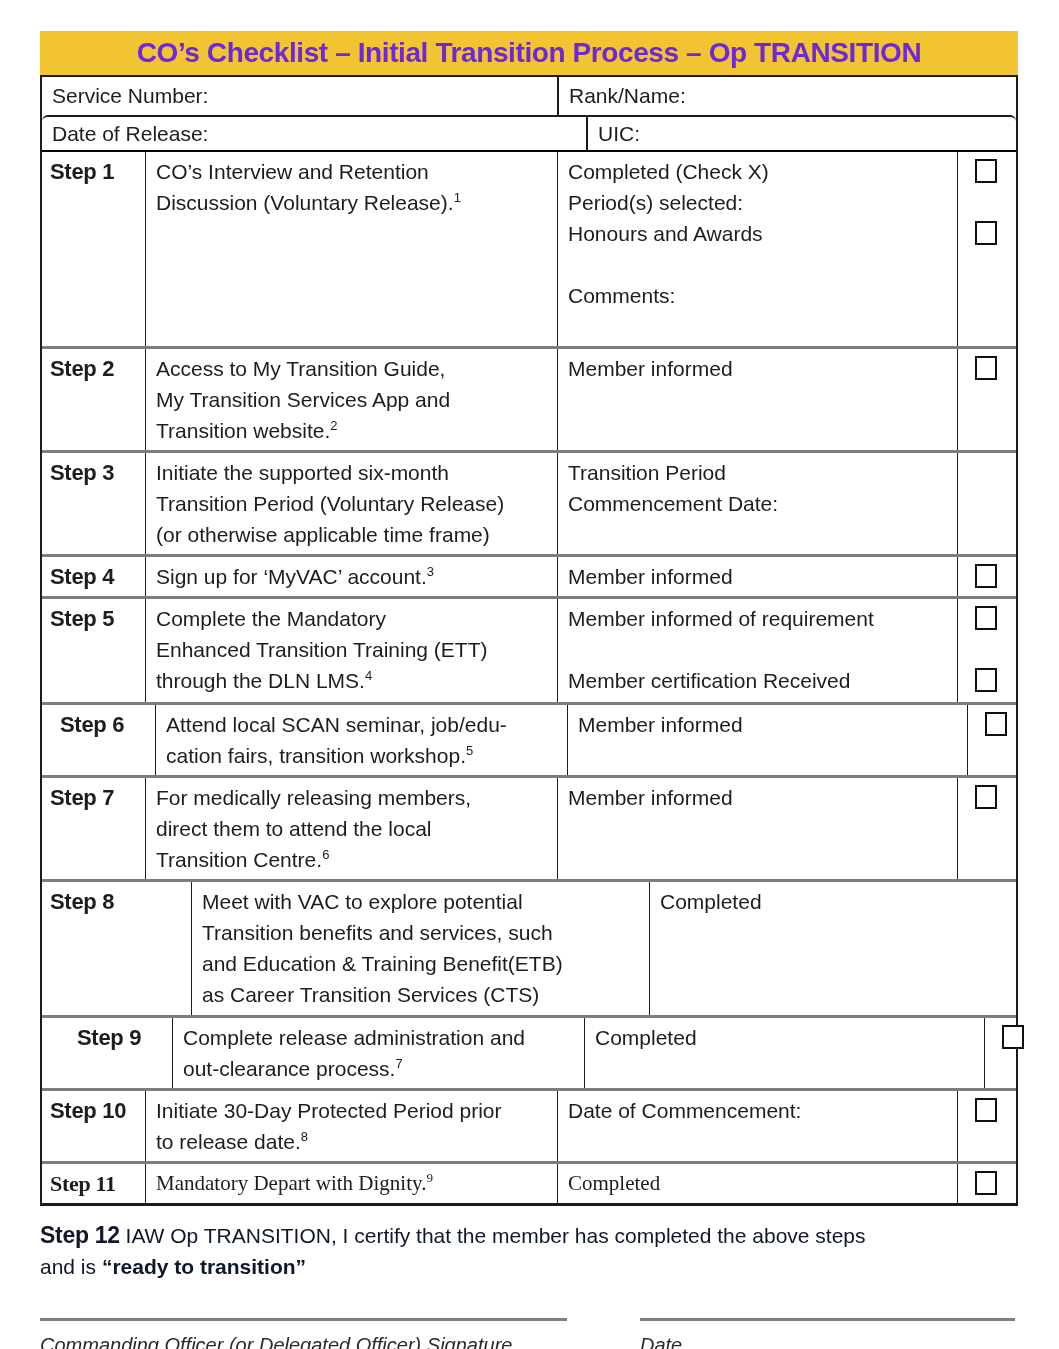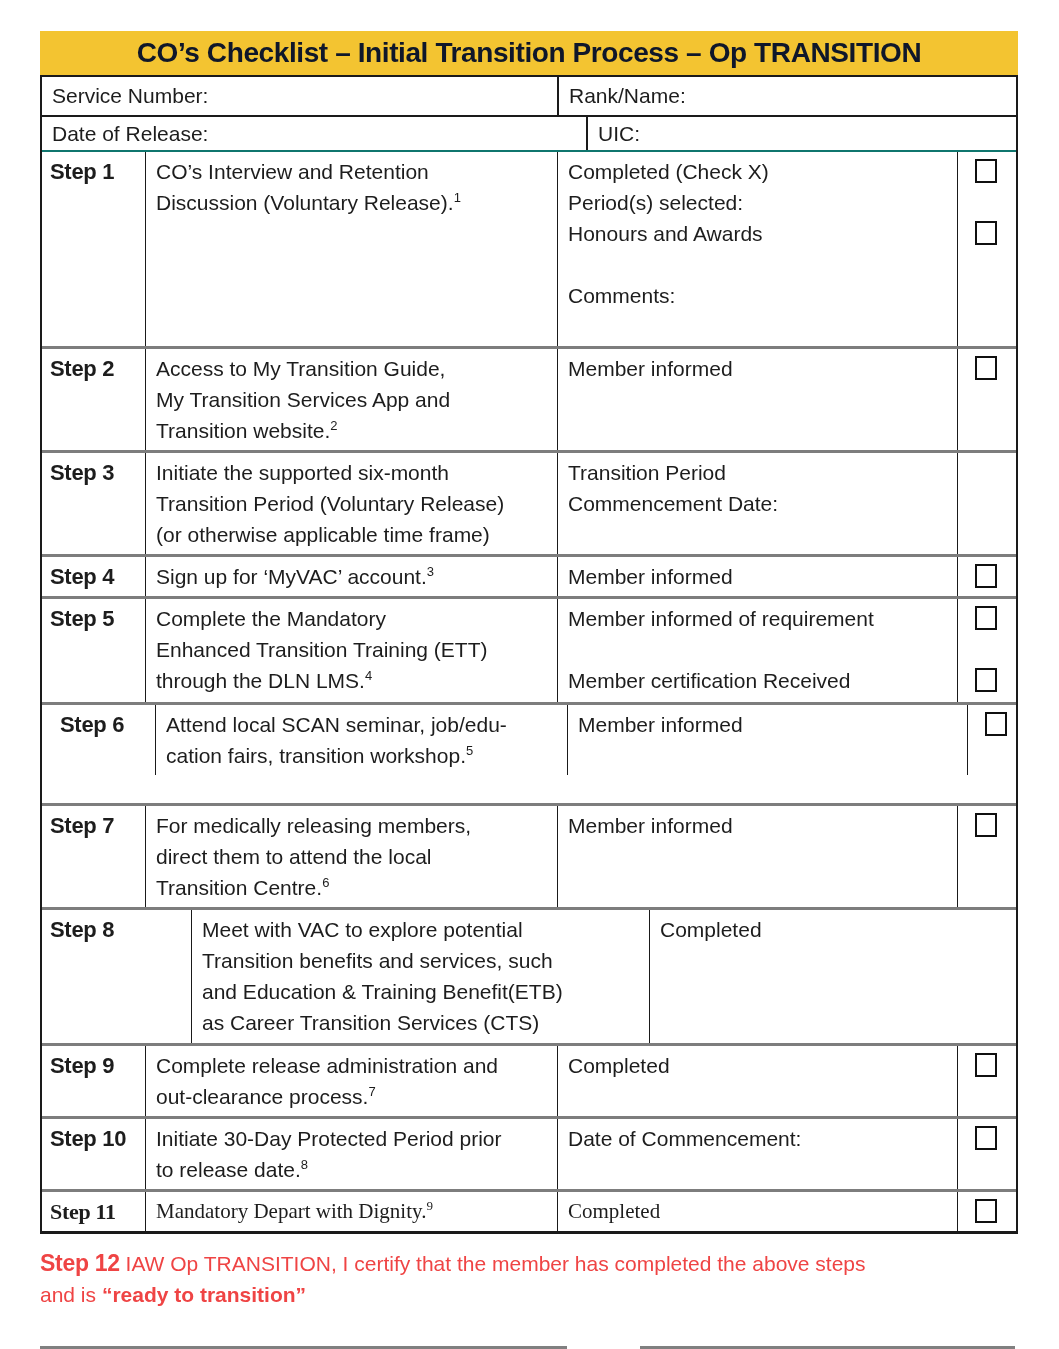--- a/index.html
+++ b/index.html
@@ -2,42 +2,42 @@
 <html><head>
 <meta charset="utf-8">
 <style>
   * { margin:0; padding:0; box-sizing:border-box; }
   html,body { width:1059px; height:1349px; background:#ffffff;
     font-family:"Liberation Sans", sans-serif; color:#1d1d1d; overflow:hidden; }
   .page { position:relative; width:1059px; height:1349px; padding:31px 41px 0 40px; }
 
   .banner { width:978px; height:44px; background:#F3C431;
     display:flex; align-items:center; justify-content:center; }
-  .banner-title { font-size:28px; font-weight:bold; letter-spacing:-0.4px; color:#0f172a; white-space:nowrap; }
+  .banner-title { font-size:28px; font-weight:bold; letter-spacing:-0.4px; color:#6d28d9; white-space:nowrap; }
 
   .form-table { width:978px; border:2px solid #1a1a1a; border-bottom-width:3px; background:#fff; }
 
-  .hdr-row { display:grid; grid-template-columns:515px 1fr; min-height:38px; }
+  .hdr-row { display:grid; grid-template-columns:515px 1fr; min-height:38px;border-radius:6px; }
   .hdr-row.second { border-top:2px solid #1a1a1a; min-height:35px;gap:29px; }
   .hdr-cell { display:flex; align-items:center; padding:3px 10px; font-size:21px; }
   .hdr-cell.right { border-left:2px solid #1a1a1a; }
 
   .step-row { display:grid; grid-template-columns:103px 412px 400px 59px; border-top:3px solid #7d7d7d; }
-  .step-row.first { border-top:2px solid #0f766e; }
+  .step-row.first { border-top:2px solid #000000; }
   .cell { padding:4px 6px 4px 10px; font-size:21px; line-height:31px; }
   .cell.step-label { font-weight:bold; font-size:22px; padding-left:8px; letter-spacing:-0.3px; }
   .cell.bordered { border-left:1.5px solid #1a1a1a; }
   .line { min-height:31px; white-space:nowrap; }
   sup { font-size:13px; line-height:0; }
 
   .check-cell { position:relative; border-left:1.5px solid #1a1a1a; }
   .checkbox { position:absolute; left:17px; width:22px; height:24px;
     border:2.5px solid #101010; background:#fff; }
 
-  .step12 { margin-top:14px; width:952px; font-size:21px; line-height:31px; color:#ef4444; }
+  .step12 { margin-top:14px; width:952px; font-size:21px; line-height:31px; color:#0f172a; }
   .step12 .lbl { font-weight:bold; font-size:23px; letter-spacing:-0.3px; }
   .step12 .bold { font-weight:bold; }
 
   .sig-lines { margin-top:36px; display:flex; }
   .sig-line { height:3px; background:#808080; }
   .sig-line.left { width:527px; margin-right:73px; }
   .sig-line.right { width:375px; }
   .sig-labels { margin-top:13px; display:flex; font-style:italic; font-size:20px; color:#2a2a2a; }
   .sig-labels .left { width:600px; }
 </style>
@@ -142,21 +142,21 @@
             <div class="line">Attend local SCAN seminar, job/edu-</div>
             <div class="line">cation fairs, transition workshop.<sup>5</sup></div>
           </div>
           <div class="cell bordered">
             <div class="line">Member informed</div>
           </div>
           <div class="check-cell">
             <span class="checkbox" style="top: 7px;"></span>
           </div>
         </div>
-        <div class="step-row" style="min-height: 96px; margin-top: 28px;">
+        <div class="step-row" style="min-height: 96px;">
           <div class="cell step-label">Step 7</div>
           <div class="cell bordered">
             <div class="line">For medically releasing members,</div>
             <div class="line">direct them to attend the local</div>
             <div class="line">Transition Centre.<sup>6</sup></div>
           </div>
           <div class="cell bordered">
             <div class="line">Member informed</div>
           </div>
           <div class="check-cell">
@@ -171,21 +171,21 @@
             <div class="line">and Education &amp; Training Benefit(ETB)</div>
             <div class="line">as Career Transition Services (CTS)</div>
           </div>
           <div class="cell bordered">
             <div class="line">Completed</div>
           </div>
           <div class="check-cell">
             <span class="checkbox" style="top: 7px;"></span>
           </div>
         </div>
-        <div class="step-row" style="min-height: 68px;">
+        <div class="step-row" style="min-height: 68px; padding-left: 27px;">
           <div class="cell step-label">Step 9</div>
           <div class="cell bordered">
             <div class="line">Complete release administration and</div>
             <div class="line">out-clearance process.<sup>7</sup></div>
           </div>
           <div class="cell bordered">
             <div class="line">Completed</div>
           </div>
           <div class="check-cell">
             <span class="checkbox" style="top: 7px;"></span>

